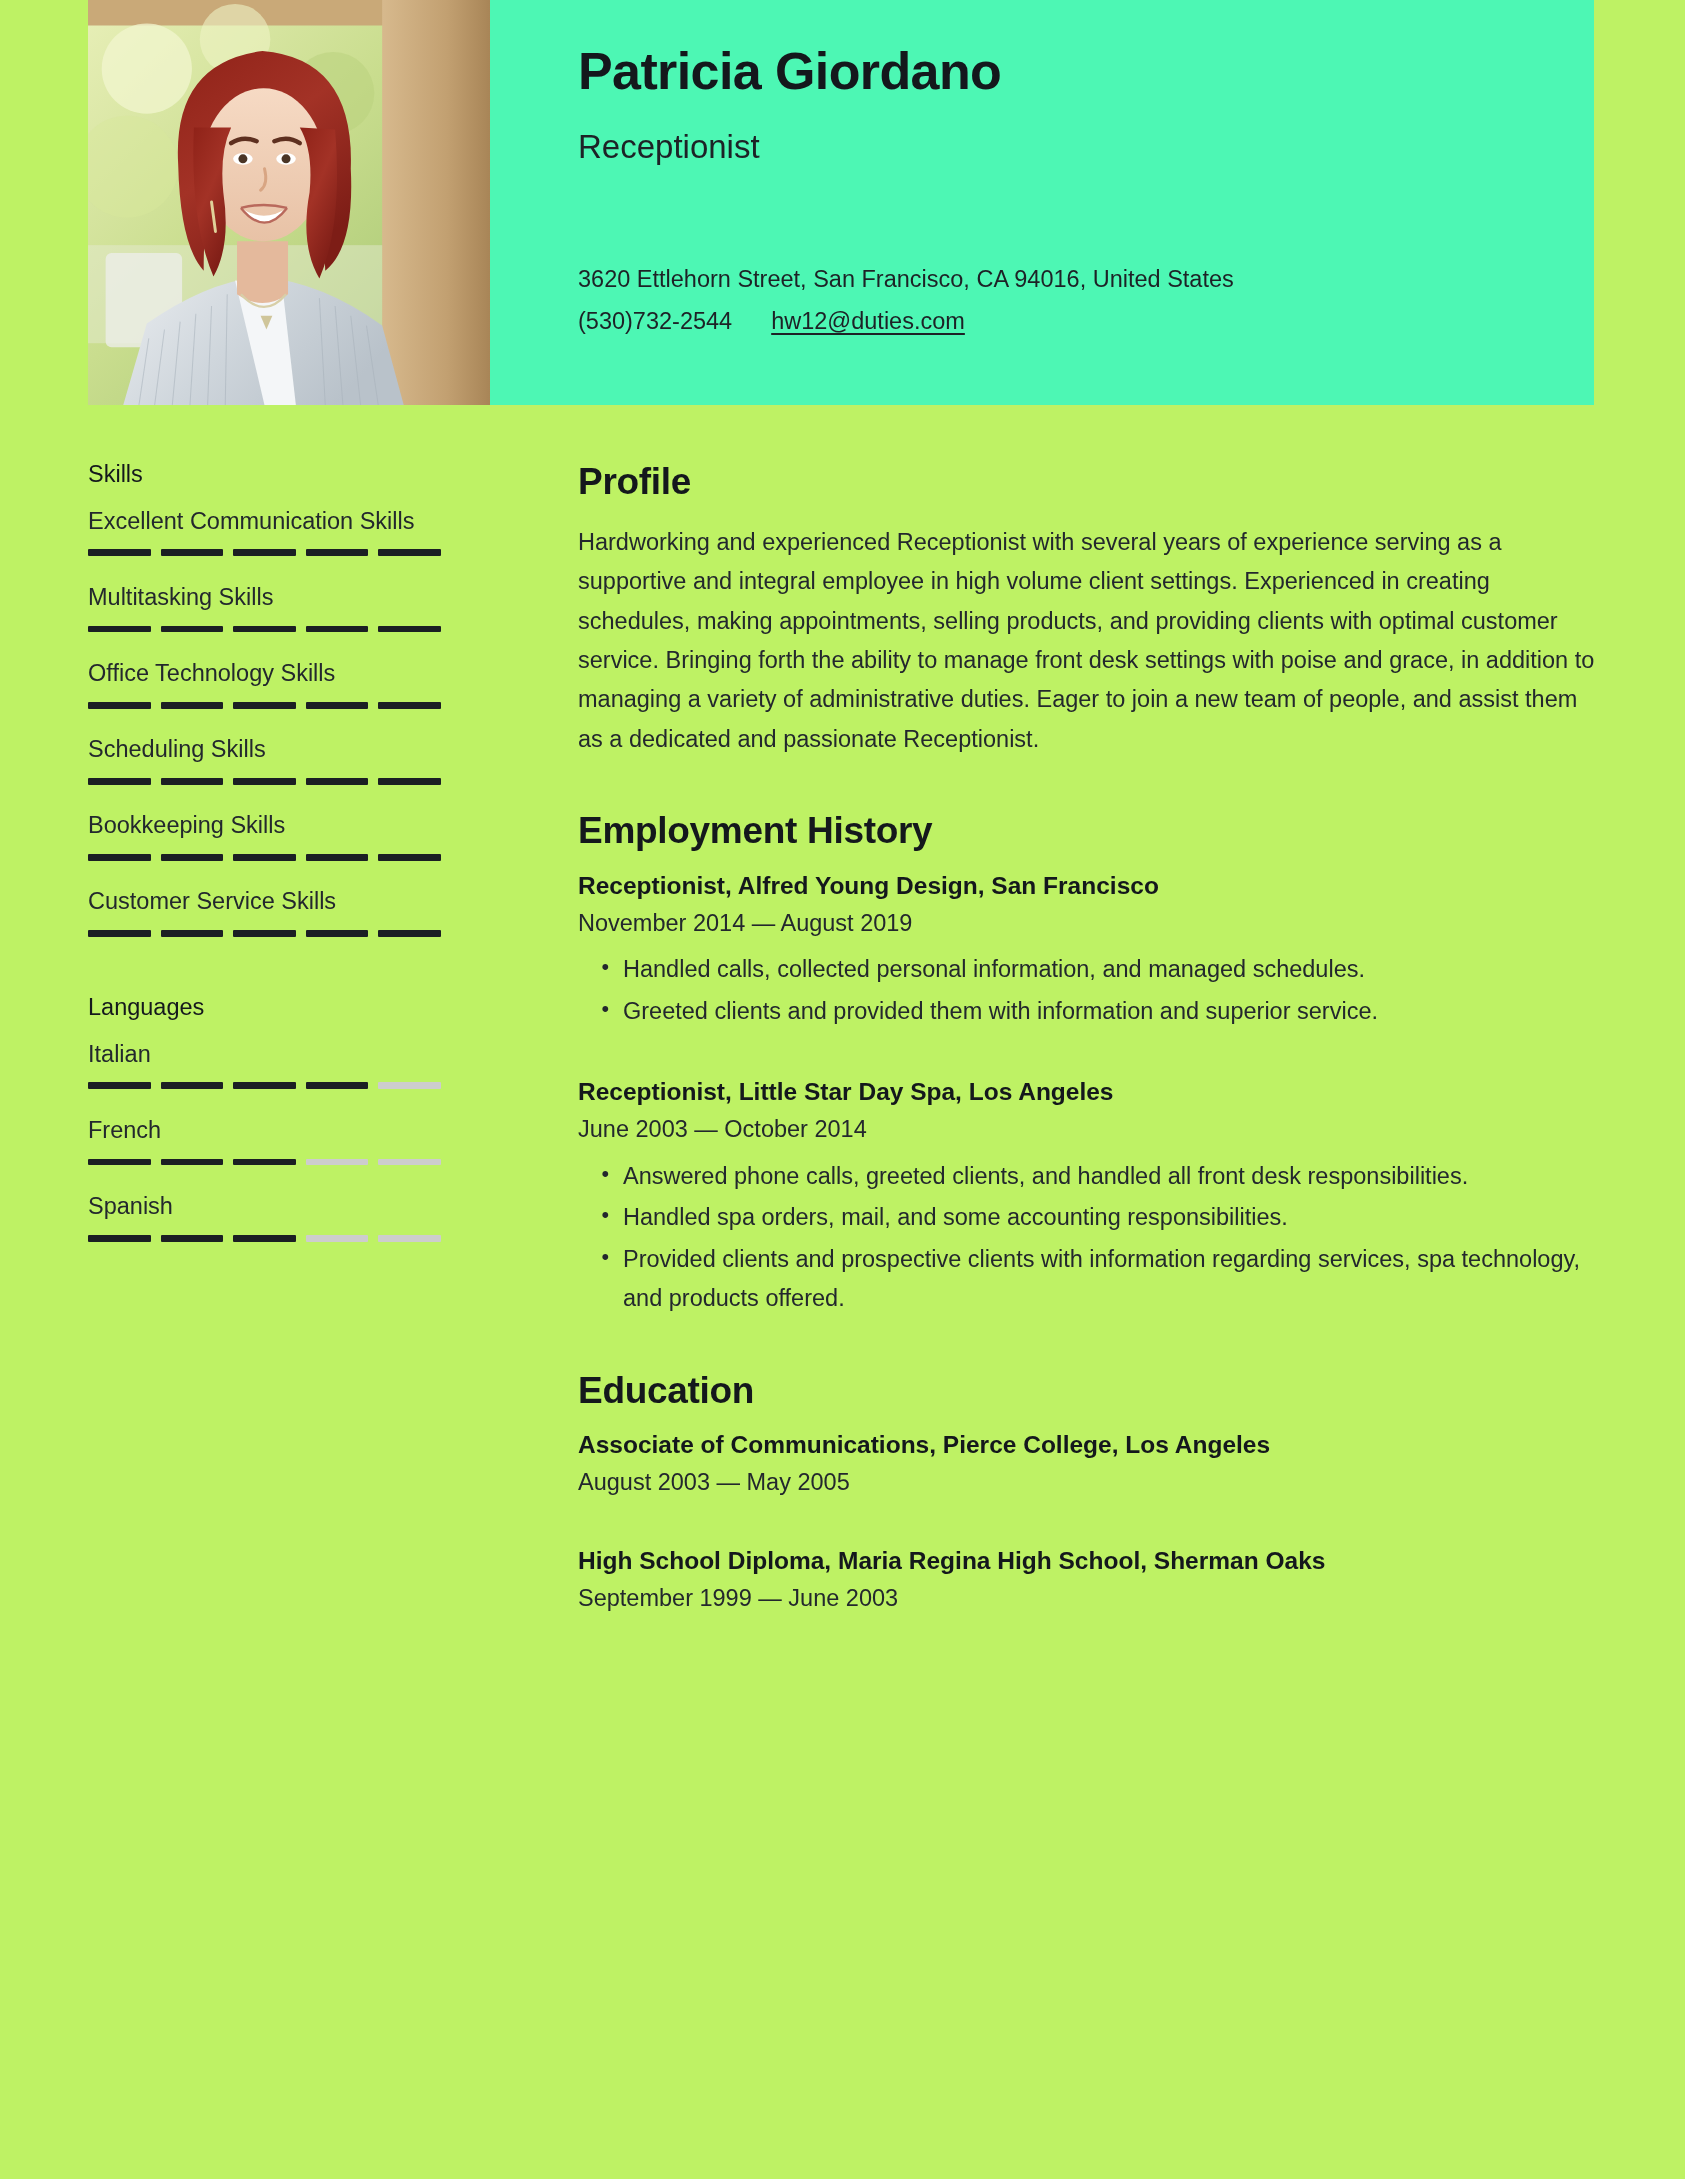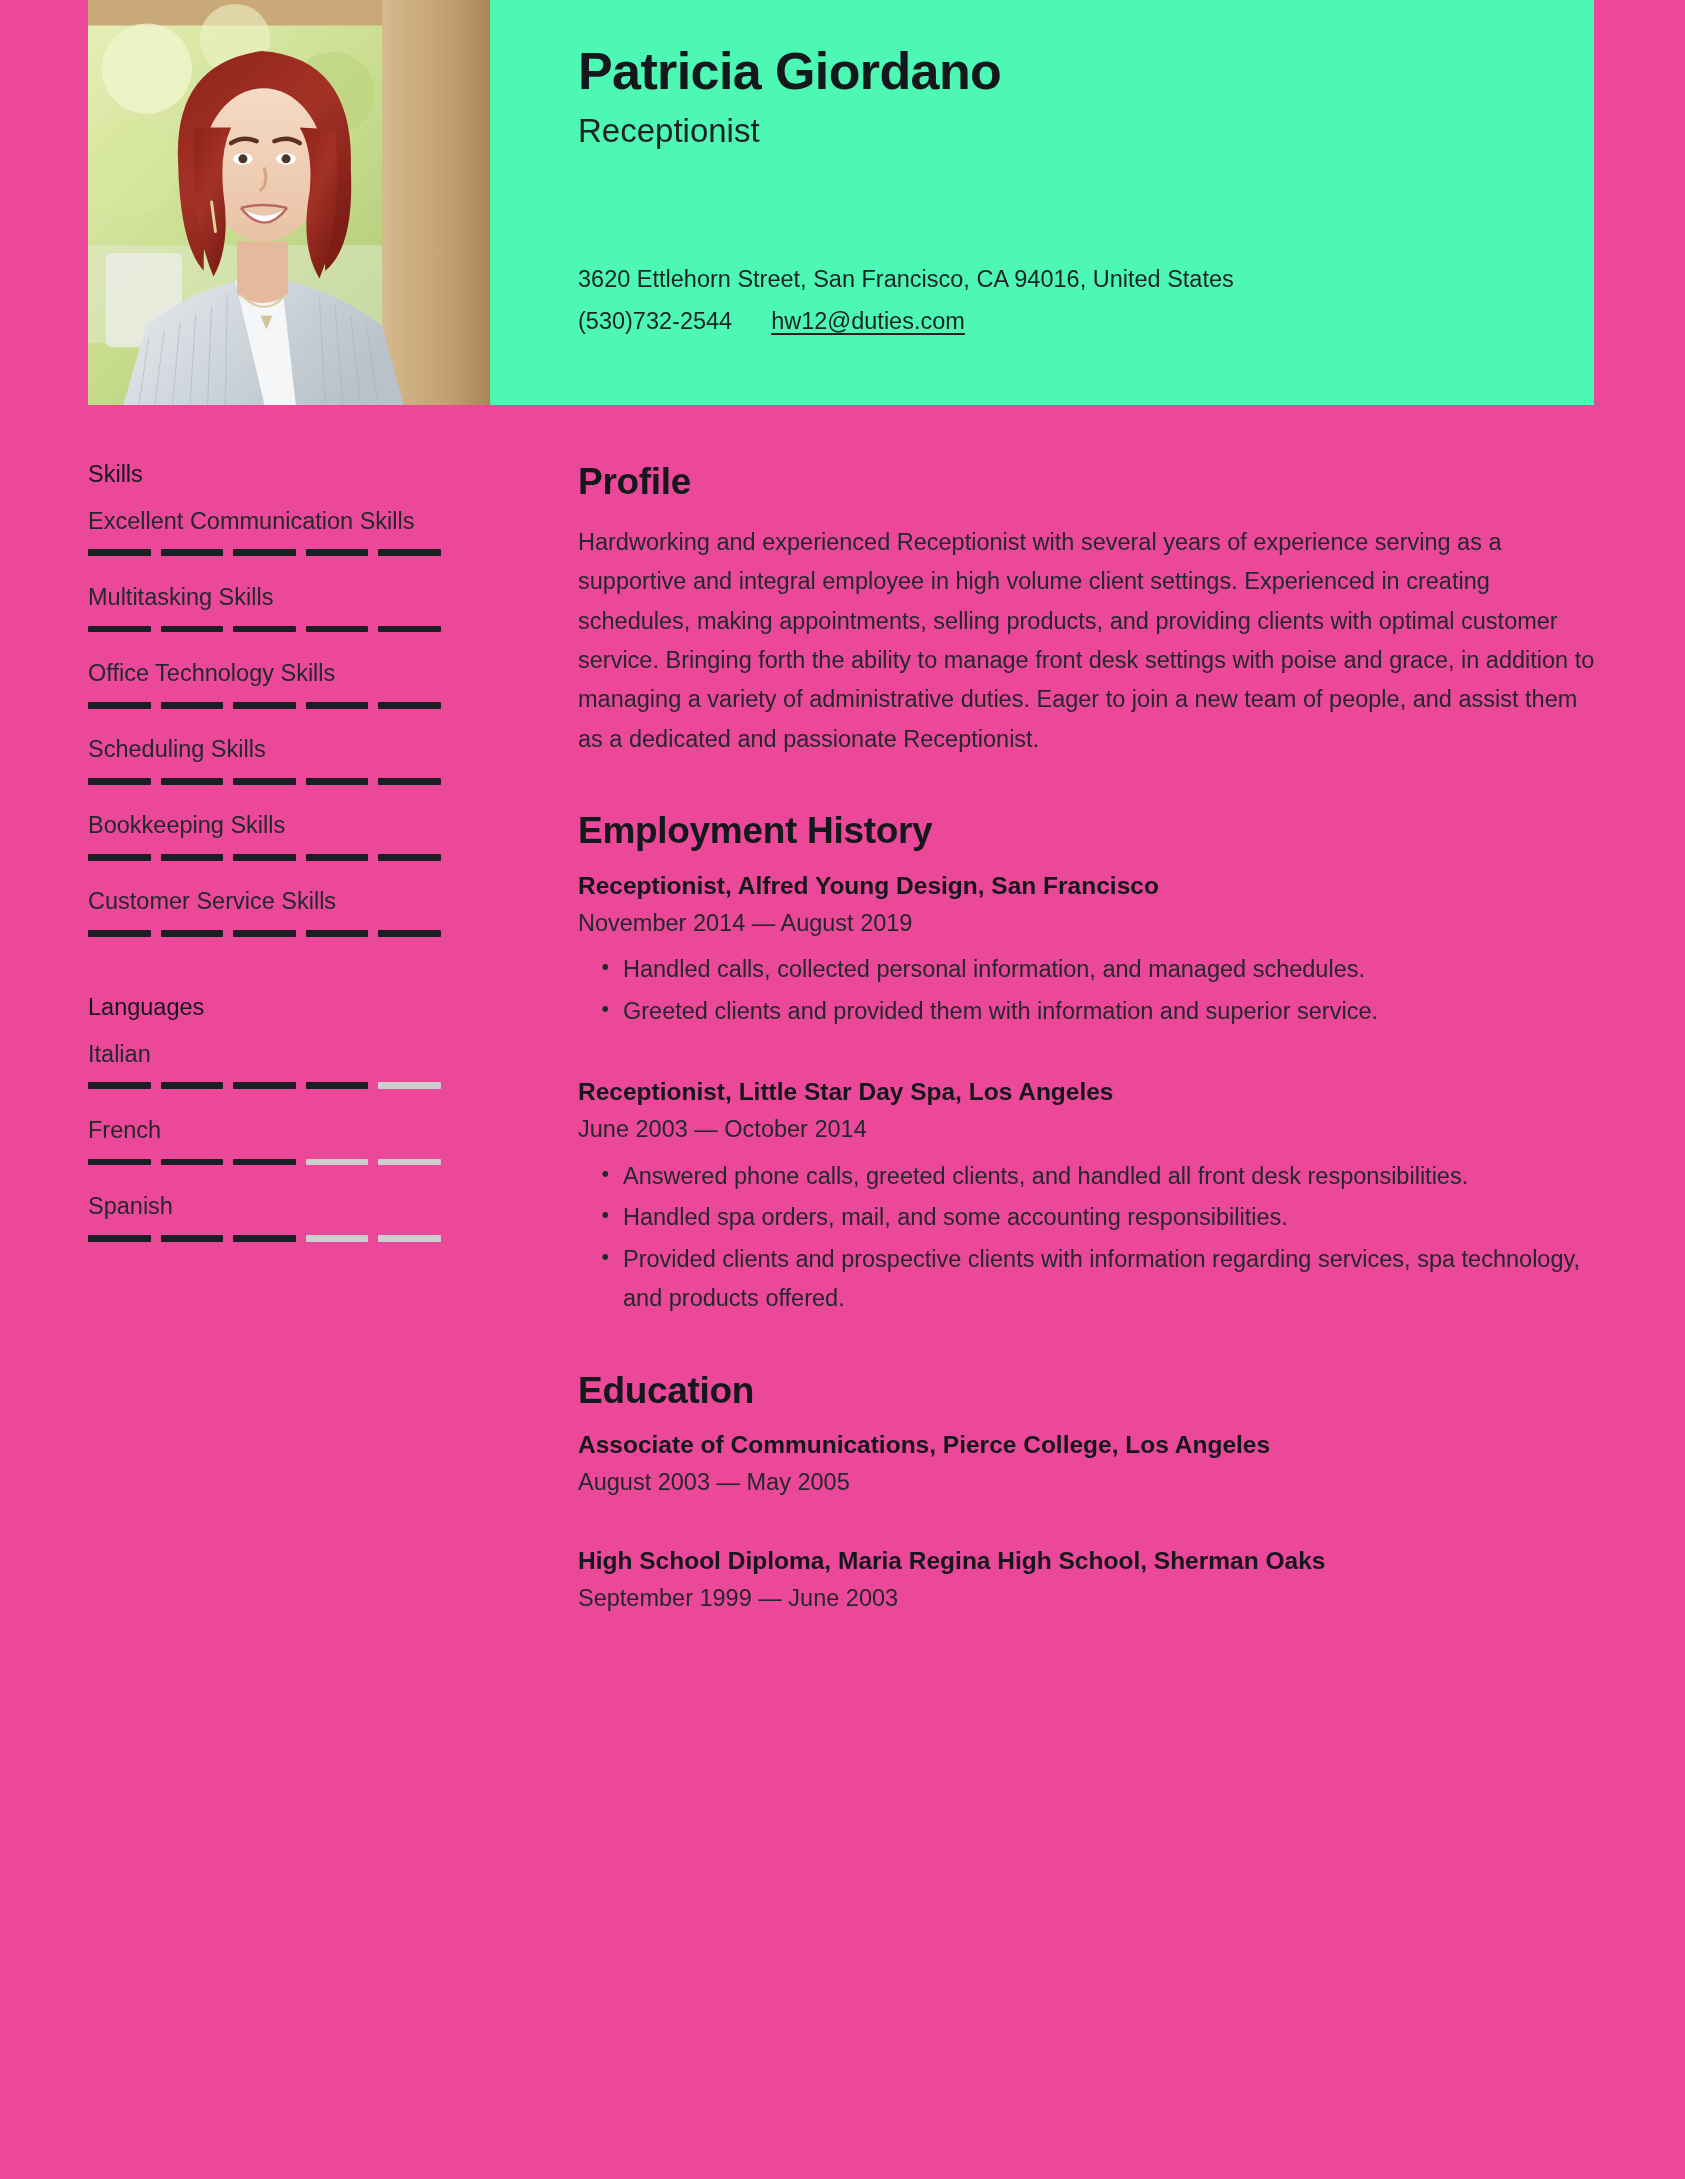--- a/index.html
+++ b/index.html
@@ -10,21 +10,21 @@
     background: #ffffff;
     font-family: "Liberation Sans", sans-serif;
     color: #23282d;
     overflow: hidden;
   }
 
   .page {
     position: relative;
     width: 1686px;
     height: 2180px;
-    background: #ec4899;
+    background: #bef264;
     padding-left: 40px;
   }
 
   
   .header {
     position: absolute;
     left: 0;
     top: 0;
     width: 1594px;
     height: 405px;
@@ -61,21 +61,21 @@
     top: 41px;
     font-size: 52px;
     font-weight: bold;
     letter-spacing: -0.6px;
     color: #14181c;
     white-space: nowrap;
   }
   .job-title {
     position: absolute;
     left: 0;
-    top: 112px;
+    top: 128px;
     font-size: 33px;
     font-weight: normal;
     color: #1d2226;
     white-space: nowrap;
   }
   .addr {
     position: absolute;
     left: 0;
     top: 266px;
     font-size: 23.5px;

